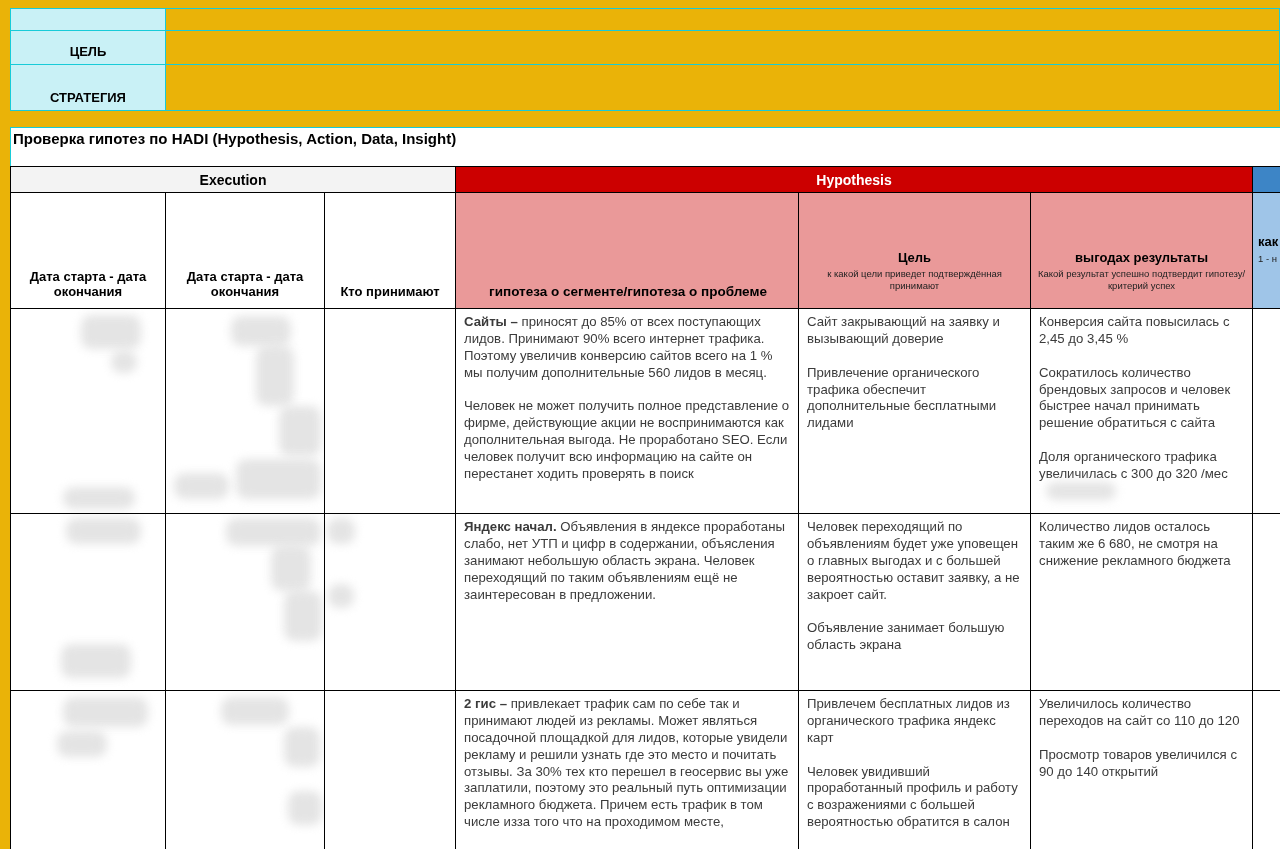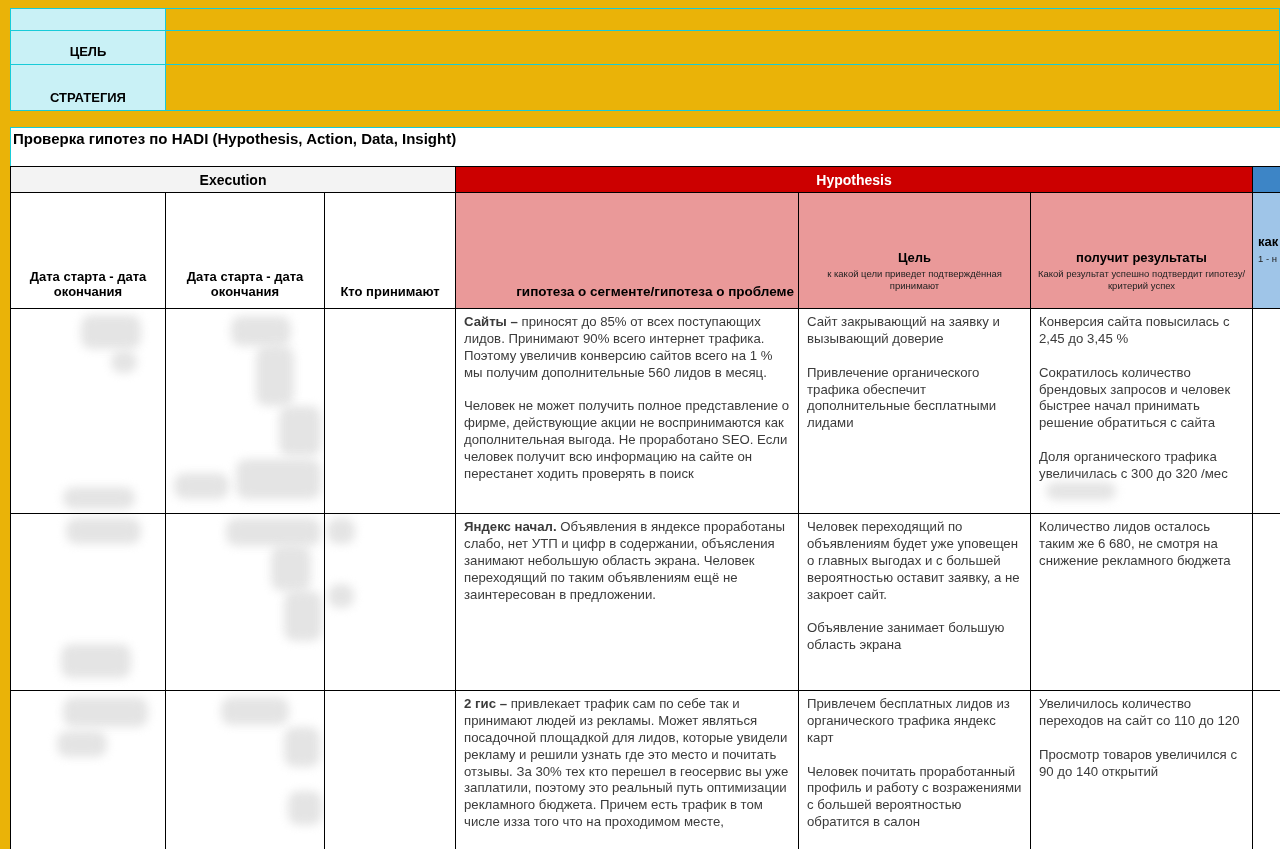--- a/index.html
+++ b/index.html
@@ -34,21 +34,21 @@
   .gh-exec { background:#f3f3f3; color:#000; }
   .gh-hyp  { background:#cc0000; color:#fff; }
   .gh-how  { background:#3d85c6; }
 
   .sh { height:116px; vertical-align:bottom; text-align:center; font-weight:bold;
         font-size:13px; color:#000; padding:6px 4px 8px 4px; background:#fff; line-height:1.2; }
   .sh-pink { background:#ea9999; }
   .sh-pad  { padding-bottom:16px; }
   .sh-blue { background:#9fc5e8; vertical-align:middle; text-align:left; padding-left:5px; }
   .sh .sub { display:block; font-weight:normal; font-size:9.5px; color:#222; margin-top:3px; line-height:1.25; }
-  .sh-hyp-label { text-align:right; padding-left:6px; font-size:13.5px; }
+  .sh-hyp-label { text-align:center; padding-left:6px; font-size:13.5px; }
 
   td.body { vertical-align:top; padding:5px 8px; background:#fff; position:relative; }
   tr.r1 td { height:205px; }
   tr.r2 td { height:177px; }
   tr.r3 td { height:210px; }
 
   .celltext { font-size:13.2px; line-height:1.28; color:#3b3b3b; }
   .pre { white-space:pre-line; }
   .lead { font-weight:bold; }
 
@@ -101,21 +101,21 @@
     <tr>
       <td class="sh"><span>Дата старта - дата окончания</span></td>
       <td class="sh"><span>Дата старта - дата окончания</span></td>
       <td class="sh"><span>Кто принимают</span></td>
       <td class="sh sh-pink sh-hyp-label"><span>гипотеза о сегменте/гипотеза о проблеме</span></td>
       <td class="sh sh-pink sh-pad">
         <span>Цель</span>
         <span class="sub">к какой цели приведет подтверждённая принимают</span>
       </td>
       <td class="sh sh-pink sh-pad">
-        <span>получит результаты</span>
+        <span>выгодах результаты</span>
         <span class="sub">Какой результат успешно подтвердит гипотезу/критерий успех</span>
       </td>
       <td class="sh sh-blue">
         <span>как</span>
         <span class="sub">1 - н</span>
       </td>
     </tr>
 
     <tr class="r1">
       <td class="body">
@@ -190,21 +190,21 @@
         <div class="blob" style="left:118px;top:36px;width:36px;height:40px;"></div>
         <div class="blob" style="left:122px;top:100px;width:34px;height:34px;"></div>
       </td>
       <td class="body"></td>
       <td class="body">
         <div class="celltext"><span class="lead">2 гис –</span> <span class="pre">привлекает трафик сам по себе так и принимают людей из рекламы. Может являться посадочной площадкой для лидов, которые увидели рекламу и решили узнать где это место и почитать отзывы. За 30% тех кто перешел в геосервис вы уже заплатили, поэтому это реальный путь оптимизации рекламного бюджета. Причем есть трафик в том числе изза того что на проходимом месте,</span></div>
       </td>
       <td class="body">
         <div class="celltext pre">Привлечем бесплатных лидов из органического трафика яндекс карт
 
-Человек почитать проработанный профиль и работу с возражениями с большей вероятностью обратится в салон</div>
+Человек увидивший проработанный профиль и работу с возражениями с большей вероятностью обратится в салон</div>
       </td>
       <td class="body">
         <div class="celltext pre">Увеличилось количество переходов на сайт со 110 до 120
 
 Просмотр товаров увеличился с 90 до 140 открытий</div>
       </td>
       <td class="body"></td>
     </tr>
   </tbody>
     </table>

